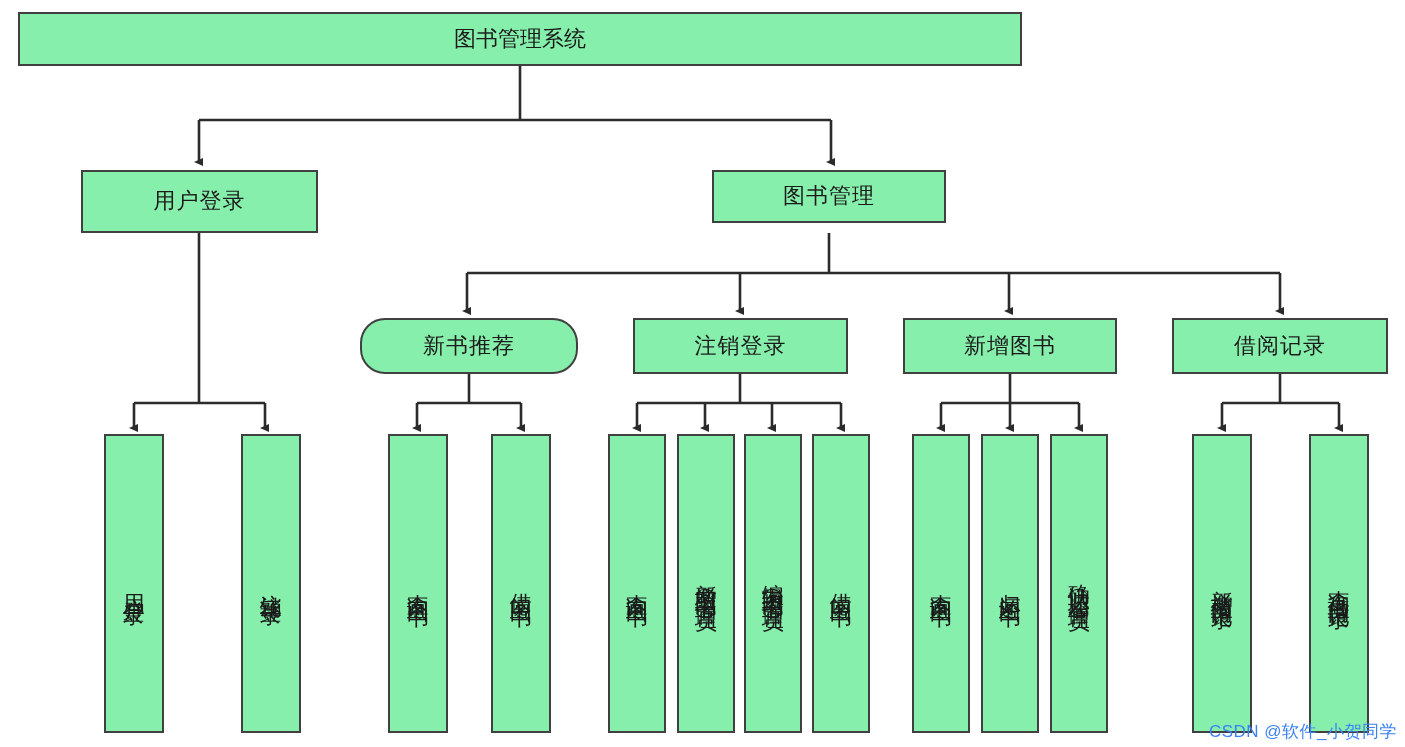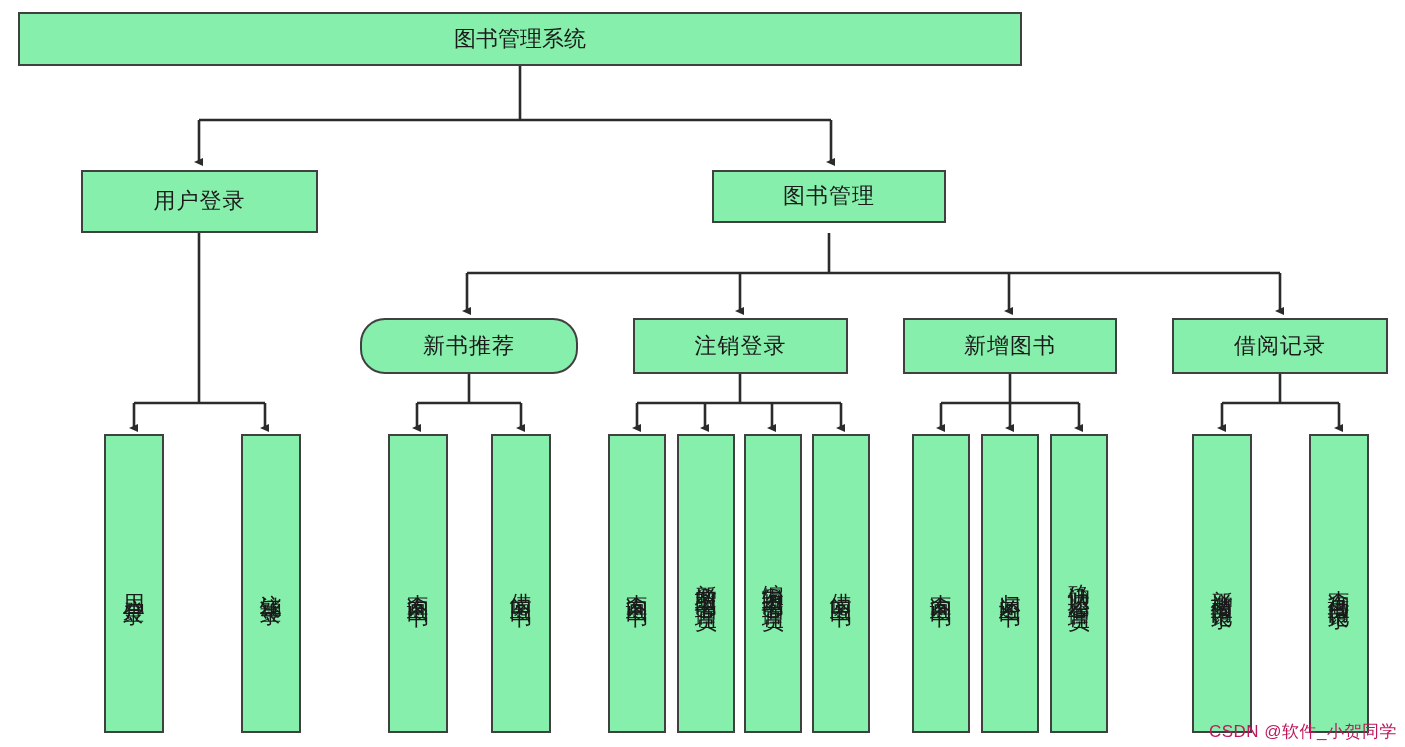--- a/index.html
+++ b/index.html
@@ -62,21 +62,21 @@
   }
   .node.v .lbl {
     writing-mode: vertical-rl;
     text-orientation: upright;
   }
   #watermark {
     position: absolute;
     right: 8px;
     bottom: 4px;
     font-size: 17px;
-    color: #be185d;
+    color: #3b82f6;
     letter-spacing: 0.5px;
     z-index: 5;
     white-space: nowrap;
   }
 </style>
 </head>
 <body>
 
 <div id="canvas">
 

